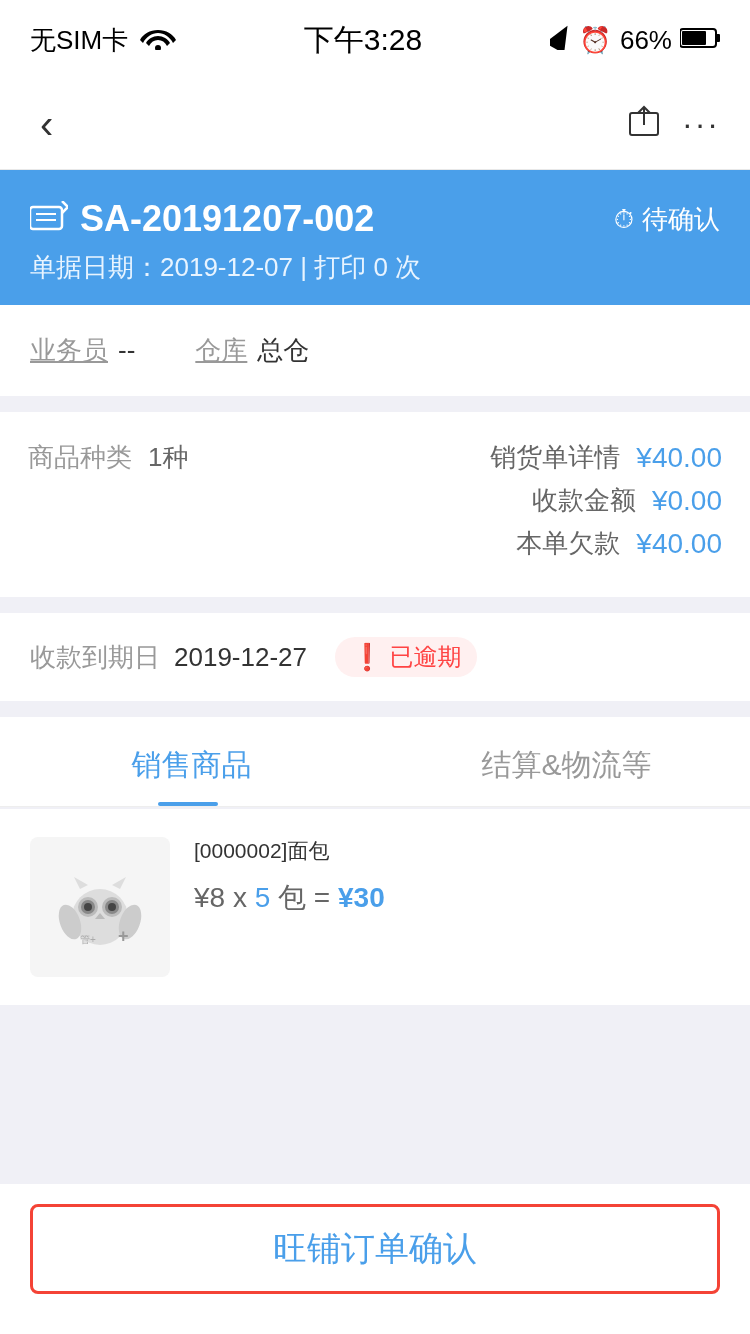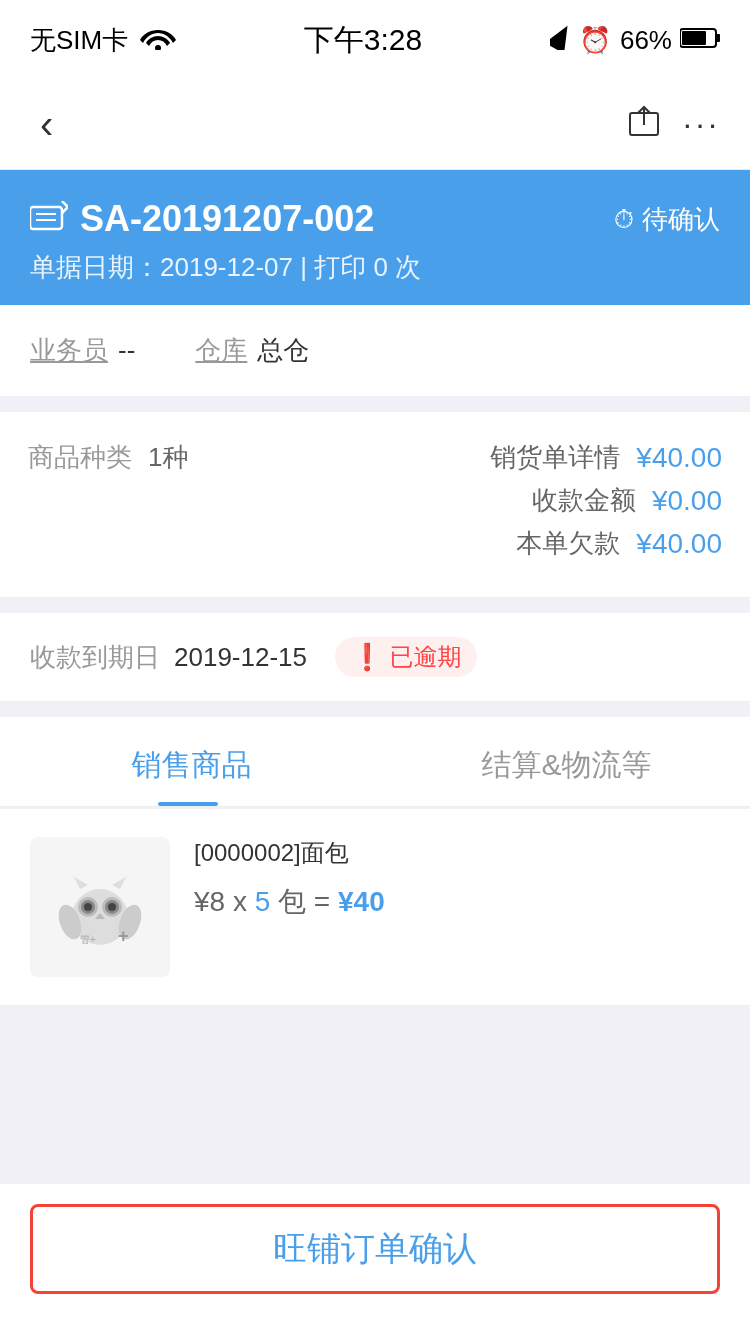--- a/index.html
+++ b/index.html
@@ -273,21 +273,21 @@
       width: 100%;
       height: 100%;
       display: flex;
       align-items: center;
       justify-content: center;
     }
     .product-info {
       flex: 1;
     }
     .product-name {
-      font-size: 24px;
+      font-size: 21px;
       color: #333;
       font-weight: 500;
       margin-bottom: 14px;
     }
     .product-price {
       font-size: 28px;
       color: #666;
     }
     .product-price .unit-price { color: #666; }
     .product-price .qty { color: #4a9fea; }
@@ -422,21 +422,21 @@
     </div>
     <div class="amount-row">
       <span class="amount-label">本单欠款</span>
       <span class="amount-value debt">¥40.00</span>
     </div>
   </div>
 </div>
 
 <div class="due-section card">
   <span class="due-label">收款到期日</span>
-  <span class="due-date">2019-12-15</span>
+  <span class="due-date">2019-12-27</span>
   <span class="overdue-badge">
     <span class="overdue-dot">❗</span>
     <span>已逾期</span>
   </span>
 </div>
 
 <div class="tabs-section card">
   <div class="tabs-row">
     <div class="tab-item active">
       <span>销售商品</span>
@@ -479,21 +479,21 @@
     </div>
   </div>
   <div class="product-info">
     <div class="product-name">[0000002]面包</div>
     <div class="product-price">
       <span class="unit-price">¥8</span>
       <span> x </span>
       <span class="qty">5</span>
       <span>包</span>
       <span> = </span>
-      <span class="total">¥40</span>
+      <span class="total">¥30</span>
     </div>
   </div>
 </div>
 
 <div class="footer-space"></div>
 
 <div class="bottom-btn-area">
   <button class="confirm-btn">
     <span>旺铺订单确认</span>
   </button>

